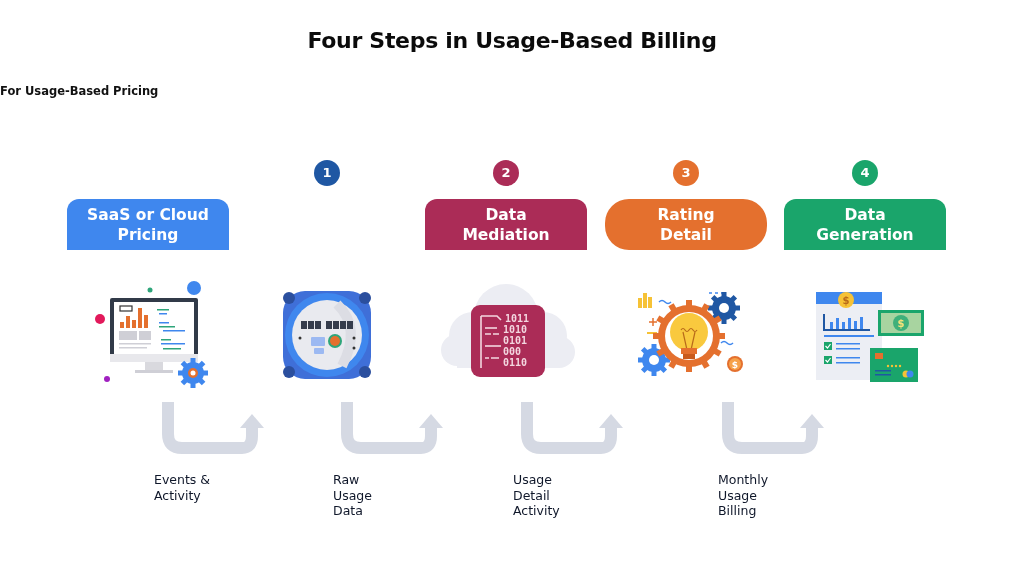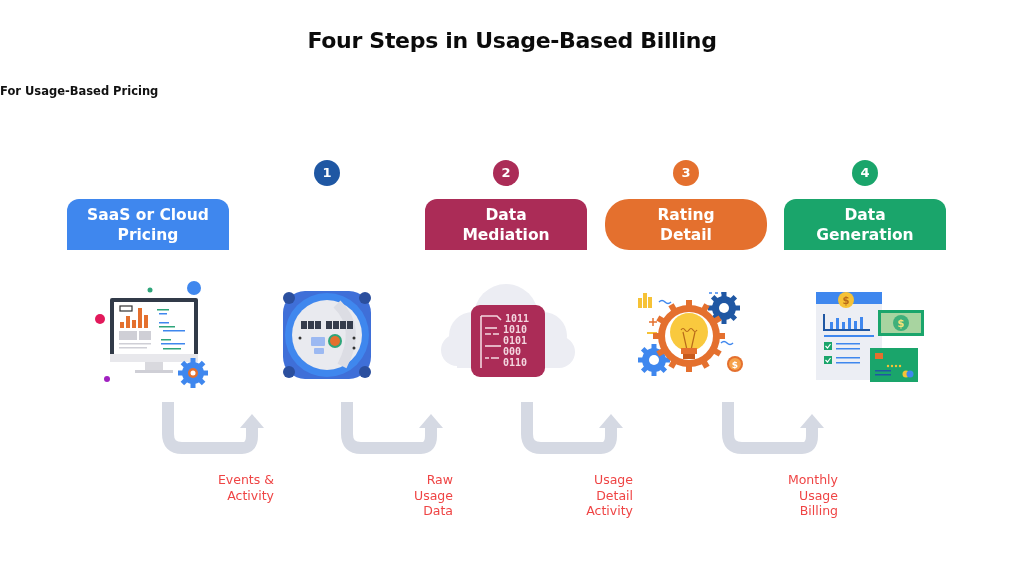--- a/index.html
+++ b/index.html
@@ -4,21 +4,21 @@
 <style>
   html,body{margin:0;padding:0;background:#ffffff;}
   body{width:1024px;height:576px;position:relative;overflow:hidden;font-family:"DejaVu Sans","Liberation Sans",sans-serif;}
   .title{position:absolute;left:0;width:1024px;top:28px;text-align:center;font-weight:bold;font-size:22px;color:#0b0b0b;letter-spacing:-0.3px;}
   .subtitle{position:absolute;left:0;width:945px;top:84px;text-align:left;font-weight:bold;font-size:11.5px;color:#111;}
   .col{position:absolute;top:0;width:162px;height:576px;}
   .badge{position:absolute;top:160px;left:68px;width:26px;height:26px;border-radius:50%;color:#fff;font-weight:bold;font-size:13px;text-align:center;line-height:26px;}
   .box{position:absolute;top:199px;left:0;width:162px;height:51px;border-radius:12px 12px 0 0;color:#fff;font-weight:bold;font-size:15.5px;text-align:center;display:flex;flex-direction:column;justify-content:center;line-height:20px;}
   .illus{position:absolute;top:278px;left:6px;width:150px;height:110px;}
   .arrow{position:absolute;top:400px;width:120px;height:60px;}
-  .arrow-label{position:absolute;top:472px;width:120px;text-align:right;font-size:12.5px;color:#ef4444;line-height:15.5px;}
+  .arrow-label{position:absolute;top:472px;width:120px;text-align:left;font-size:12.5px;color:#0f172a;line-height:15.5px;}
 </style>
 </head>
 <body>
 
 <div class="title">Four Steps in Usage-Based Billing</div>
 <div class="subtitle">For Usage-Based Pricing</div>
 
 <div class="col" style="left:67px;">
   <div class="box" style="background:#3f87ee;">
     <span>SaaS or Cloud</span>

